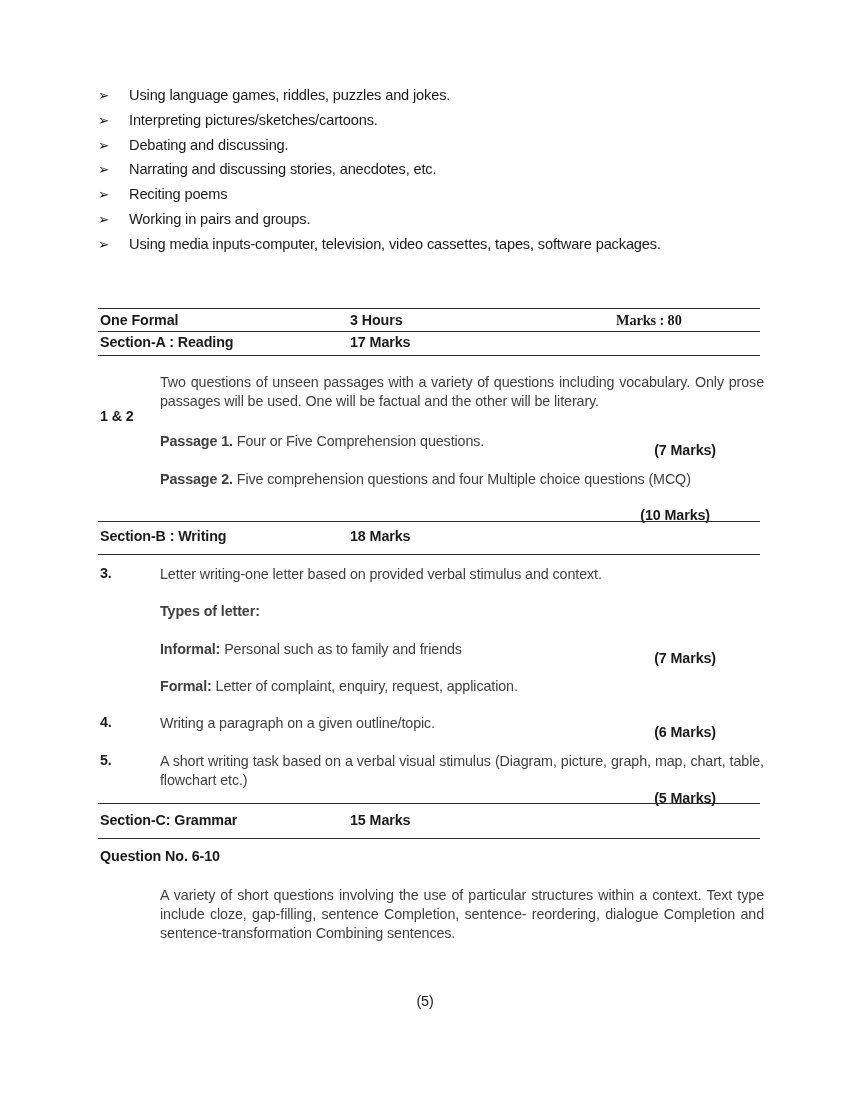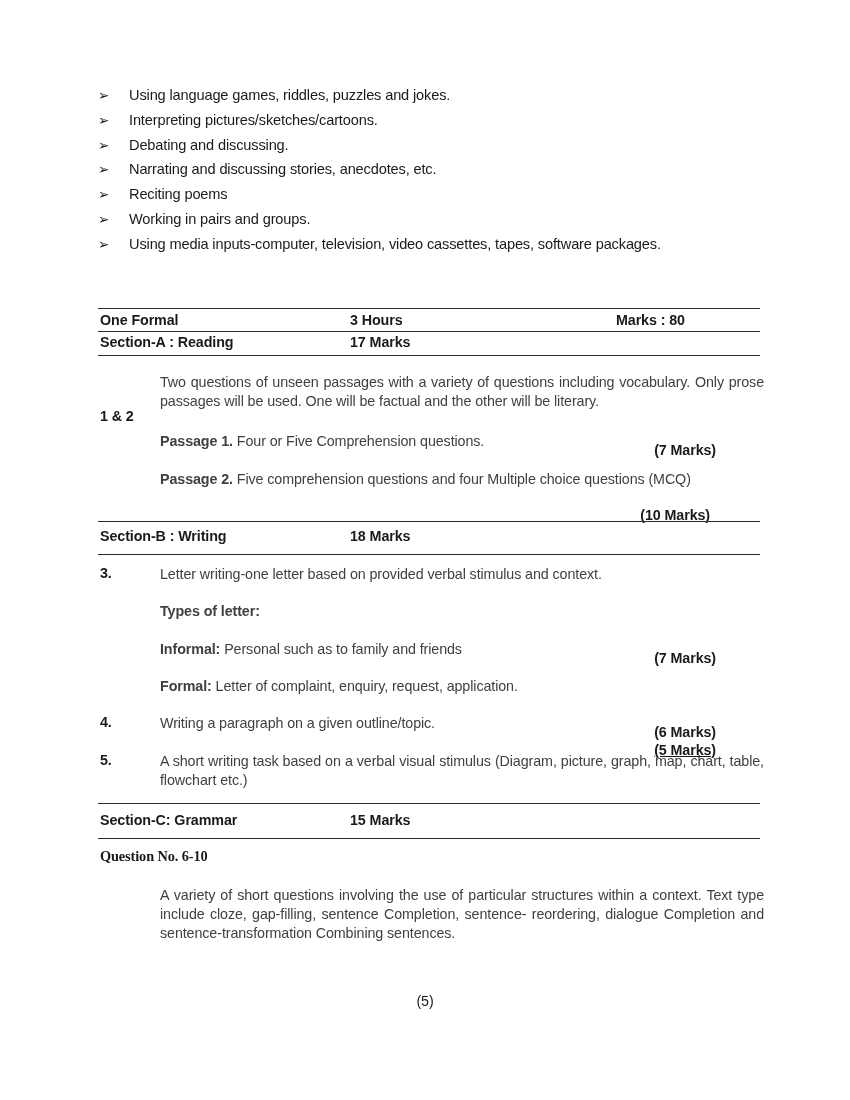--- a/index.html
+++ b/index.html
@@ -80,20 +80,21 @@
   }
   .sec-row .c2 {
     position: absolute;
     left: 250px;
     top: 0;
   }
   .sec-row .c3 {
     position: absolute;
     left: 516px;
     top: 0;
+    font-family: Liberation Serif, serif;
   }
 
   
   .qnum {
     position: absolute;
     font-size: 14.3px;
     font-weight: bold;
     letter-spacing: -0.1px;
     white-space: nowrap;
   }
@@ -127,21 +128,20 @@
     font-weight: bold;
   }
 
   .qheading {
     position: absolute;
     left: 100px;
     font-size: 14.3px;
     font-weight: bold;
     letter-spacing: -0.1px;
     white-space: nowrap;
-    font-family: Liberation Serif, serif;
   }
 
   .page-number {
     position: absolute;
     left: 0;
     width: 850px;
     text-align: center;
     font-size: 14.3px;
     letter-spacing: -0.1px;
     color: #1a1a1a;
@@ -235,21 +235,21 @@
   <div class="body-text nowrap" style="top:677px;">
     <span class="strong-inline">Formal:</span><span> Letter of complaint, enquiry, request, application.</span>
   </div>
 
   <div class="qnum" style="left:100px; top:714px;">4.</div>
   <div class="body-text nowrap" style="top:714px;">Writing a paragraph on a given outline/topic.</div>
   <div class="marks" style="left:516px; top:714px;">(6 Marks)</div>
 
   <div class="qnum" style="left:100px; top:752px;">5.</div>
   <div class="body-text just" style="top:752px;">A short writing task based on a verbal visual stimulus (Diagram, picture, graph, map, chart, table, flowchart etc.)</div>
-  <div class="marks" style="left:516px; top:732px;text-decoration:underline;">(5 Marks)</div>
+  <div class="marks" style="left:516px; top:780px;">(5 Marks)</div>
 
   <div class="rule" style="top:803px;"></div>
 
   <div class="sec-row" style="top:812px;">
     <span class="c1">Section-C: Grammar</span>
     <span class="c2">15 Marks</span>
   </div>
 
   <div class="rule" style="top:838px;"></div>
 

